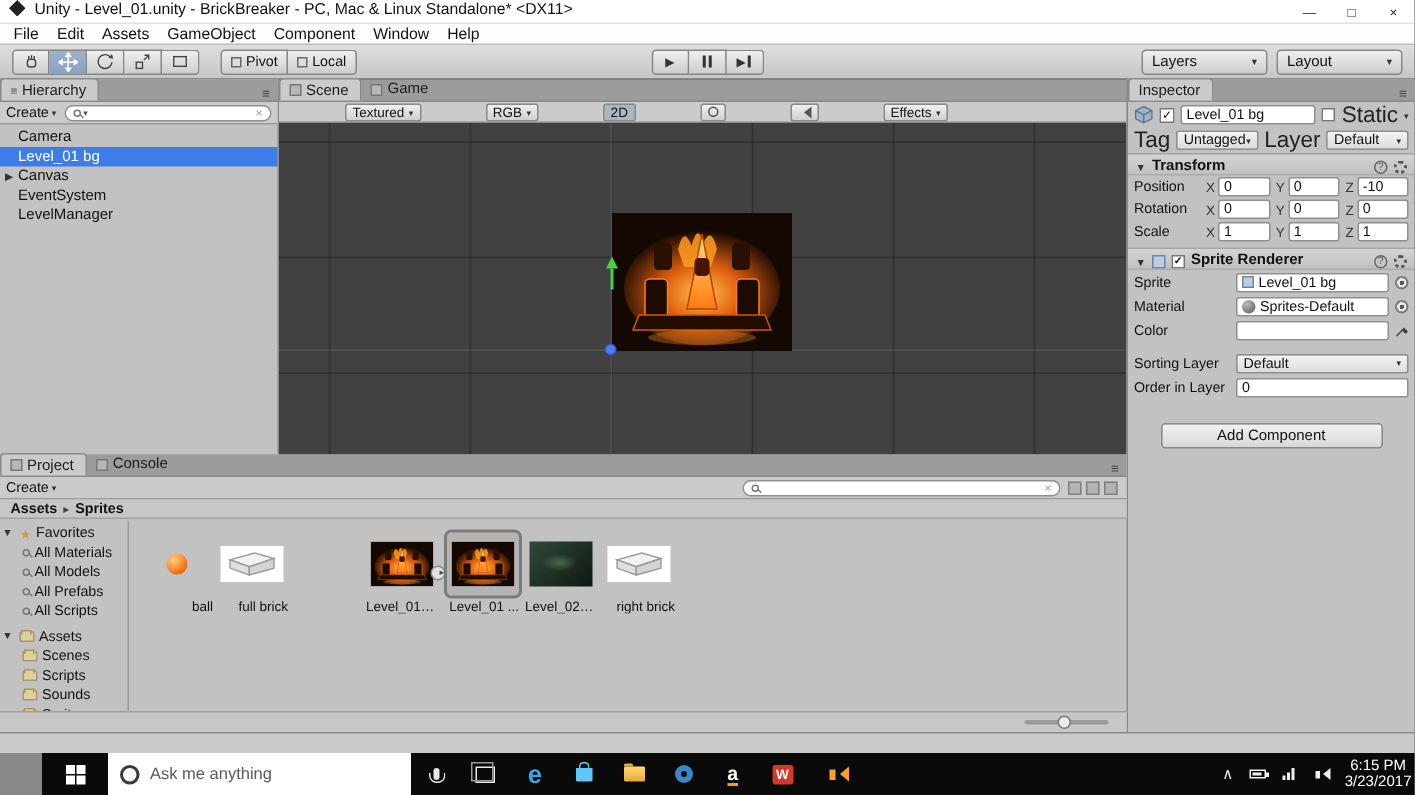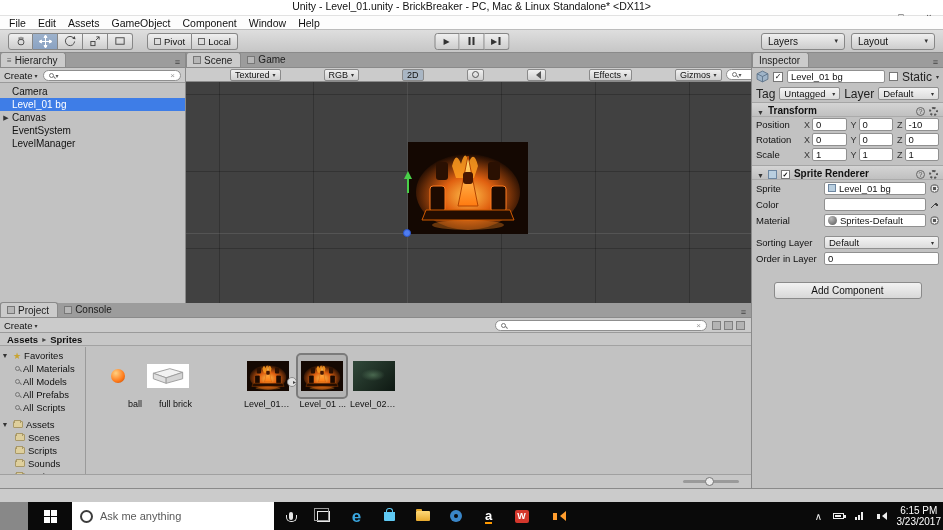--- a/index.html
+++ b/index.html
@@ -3,21 +3,21 @@
 <meta charset="utf-8">
 <style>
   * { margin:0; padding:0; box-sizing:border-box; }
   html,body { background:#888; }
   body { width:943px; height:530px; position:relative; overflow:hidden;
          font-family:"Liberation Sans", sans-serif; color:#111; font-size:10px; }
   .row { display:flex; align-items:center; }
 
   
   .titlebar { position:absolute; left:0; top:0; width:943px; height:16px; background:#fff;
-              display:flex; align-items:center; font-size:10.5px; border-bottom:1px solid #e2e2e2;flex-direction:column; }
+              display:flex; font-size:10.5px; border-bottom:1px solid #e2e2e2; }
   .ulogo { width:11px; height:11px; margin:0 6px 0 6px; }
   .win-controls { margin-left:auto; display:flex; height:100%; }
   .win-btn { width:28px; display:flex; align-items:center; justify-content:center; font-size:9px; color:#333; }
   .menubar { position:absolute; left:0; top:16px; width:943px; height:14px; background:#fdfdfd;
              border-bottom:1px solid #bcbcbc; display:flex; align-items:center; font-size:10.5px; padding-left:3px; }
   .menu-item { padding:0 6px; }
 
   
   .toolbar { position:absolute; left:0; top:30px; width:943px; height:23px;
              background:linear-gradient(#dedede,#c6c6c6); border-bottom:1px solid #8a8a8a;
@@ -99,21 +99,21 @@
   .inspector { position:absolute; left:751px; top:53px; width:192px; height:435px; background:#c2c2c2;
                border-left:1px solid #8a8a8a; }
   .irow { display:flex; align-items:center; height:17px; gap:4px; padding:0 4px; }
   .fld { background:#fff; border:1px solid #909090; border-radius:2px; height:13px; display:flex;
          align-items:center; padding:0 3px; font-size:9.5px; min-width:0; }
   .cb { width:10px; height:10px; background:#fff; border:1px solid #777; display:flex; align-items:center;
         justify-content:center; font-size:8px; line-height:1; flex:none; }
   .ddf { height:13px; background:linear-gradient(#f4f4f4,#dcdcdc); border:1px solid #8f8f8f; border-radius:2px;
          display:flex; align-items:center; padding:0 4px; font-size:9.5px; min-width:0; }
   .ddf .dda { margin-left:auto; }
-  .small-lb { font-size:12px; color:#222; }
+  .small-lb { font-size:15px; color:#222; }
   .comp-header { height:15px; background:linear-gradient(#d4d4d4,#c0c0c0); border-top:1px solid #a5a5a5;
                  border-bottom:1px solid #ababab; display:flex; align-items:flex-end; gap:4px; padding:0 5px;
                  font-weight:bold; font-size:10px; }
   .foldg { font-size:7px; color:#333; }
   .hic { margin-left:auto; display:flex; gap:4px; align-items:center; }
   .help { width:9px; height:9px; border:1px solid #666; border-radius:50%; font-size:7px; line-height:8px;
           text-align:center; color:#555; font-weight:normal; }
   .gear { width:9px; height:9px; border:2px dotted #555; border-radius:50%; }
   .trow { display:flex; align-items:center; height:15px; padding:0 4px; }
   .tlabel { width:44px; font-size:9.5px; flex:none; }
@@ -417,30 +417,20 @@
     <div class="sbtn">
         <span class="sun"></span>
       </div>
     <div class="sbtn">
         <span class="spk-g"></span>
       </div>
     <div class="sbtn">
       <span>Effects</span>
       <span class="dda" style="font-size:6px">▾</span>
     </div>
-    <div class="sr">
-      <div class="sbtn">
-        <span>Gizmos</span>
-        <span class="dda" style="font-size:6px">▾</span>
-      </div>
-      <div class="spill">
-        <span class="mag"></span>
-        <span class="arrow">▾</span>
-      </div>
-    </div>
   </div>
   <div class="scene-canvas">
     <div class="axis-v"></div>
     <div class="axis-h"></div>
     <div class="car">
       <svg>
           <use href="#car-art"></use>
         </svg>
     </div>
     <div class="giz-y">
@@ -532,34 +522,34 @@
   </div>
   <div class="irow" style="height:16px">
     <span class="slabel">Sprite</span>
     <div class="fld" style="flex:1;gap:3px">
       <span class="mini-ic" style="width:8px;height:8px"></span>
       <span>Level_01 bg</span>
     </div>
     <span class="pick"></span>
   </div>
   <div class="irow" style="height:16px">
+    <span class="slabel">Material</span>
+    <div class="fld" style="flex:1;gap:3px">
+      <span class="sphere"></span>
+      <span>Sprites-Default</span>
+    </div>
+    <span class="pick"></span>
+  </div>
+  <div class="irow" style="height:16px">
     <span class="slabel">Color</span>
     <div class="fld" style="flex:1;background:#fff"></div>
     <svg width="9" height="9" viewBox="0 0 9 9" fill="none" stroke="#444">
         <path d="M1 8 L5 4"></path>
         <path d="M5 4l1-1 2 2-1 1z" fill="#444"></path>
       </svg>
-  </div>
-  <div class="irow" style="height:16px">
-    <span class="slabel">Material</span>
-    <div class="fld" style="flex:1;gap:3px">
-      <span class="sphere"></span>
-      <span>Sprites-Default</span>
-    </div>
-    <span class="pick"></span>
   </div>
   <div class="irow" style="height:16px;margin-top:6px">
     <span class="slabel">Sorting Layer</span>
     <div class="ddf" style="flex:1">
       <span>Default</span>
       <span class="dda" style="font-size:6px">▾</span>
     </div>
   </div>
   <div class="irow" style="height:16px">
     <span class="slabel">Order in Layer</span>
@@ -683,20 +673,30 @@
             </div>
           </div>
         <div class="fname">Level_01 ...</div>
       </div>
       <div class="fcell" style="left:264px">
         <div class="fthumb">
             <div class="greenthumb"></div>
           </div>
         <div class="fname">Level_02 bg</div>
       </div>
+      <div class="fcell" style="left:316px">
+        <div class="fthumb">
+            <div class="brickbox">
+              <svg>
+                <use href="#brick-art"></use>
+              </svg>
+            </div>
+          </div>
+        <div class="fname">right brick</div>
+      </div>
     </div>
   </div>
   <div class="proj-bottom">
     <div class="zoom-slider">
       <div class="zoom-knob"></div>
     </div>
   </div>
 </div>
 
 <div class="statusbar"></div>

